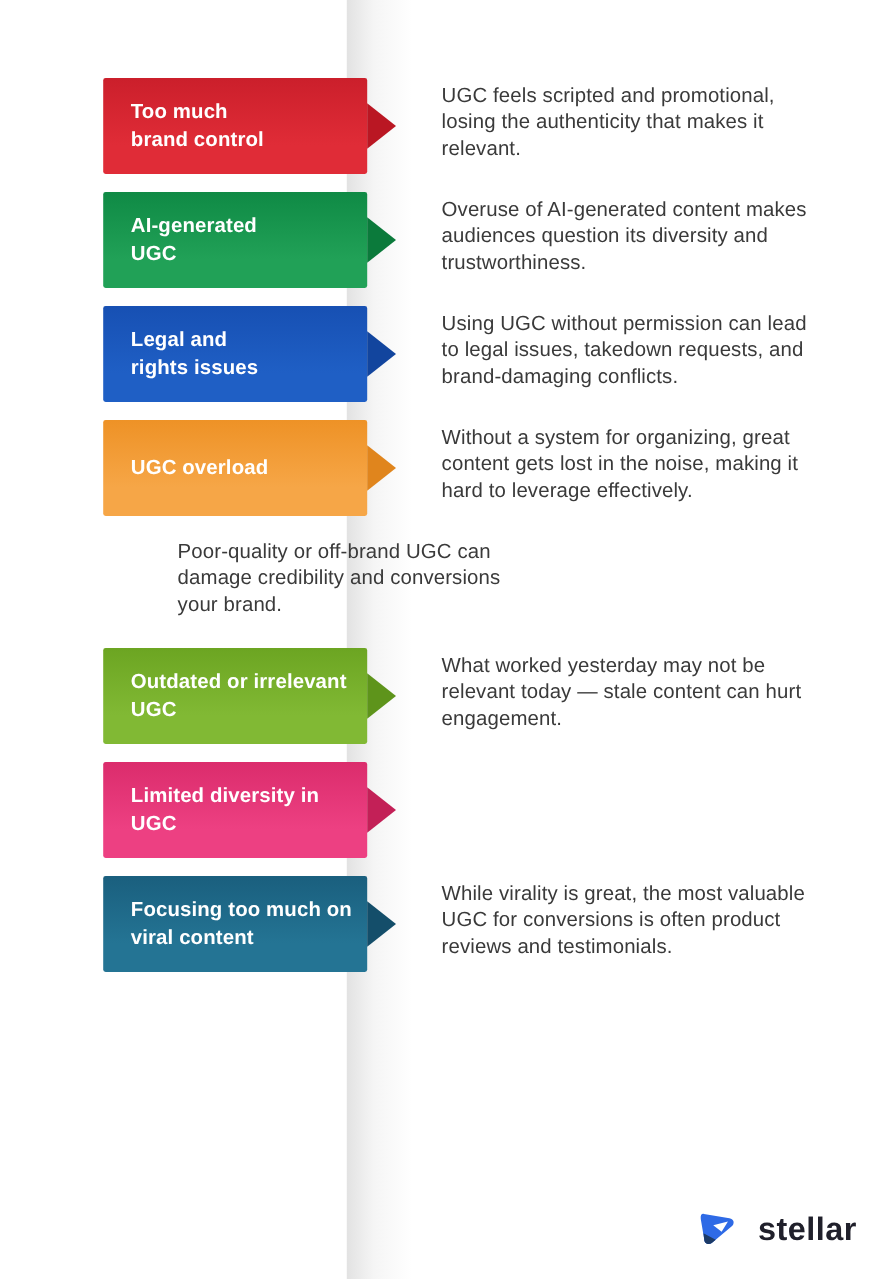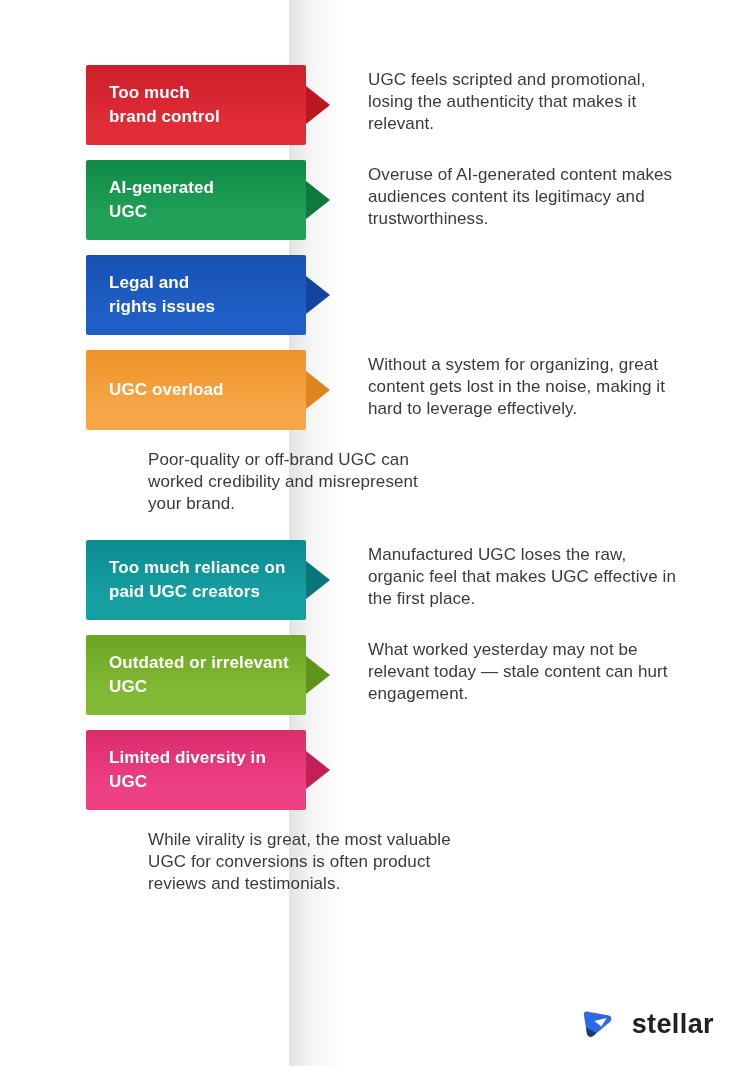--- a/index.html
+++ b/index.html
@@ -69,64 +69,55 @@
 
     <div class="row" style="--g1: #0f8a45; --g2: #21a157; --tip: #0b7a3b;">
       <div class="banner">
         <div class="banner-rect">
           <span class="banner-label">AI-generated
 UGC</span>
         </div>
         <span class="banner-tip"></span>
       </div>
       <p class="desc">Overuse of AI-generated content makes
-audiences content its legitimacy and
+audiences question its diversity and
 trustworthiness.</p>
     </div>
 
     <div class="row" style="--g1: #1750b3; --g2: #1f5fc5; --tip: #12459e;">
       <div class="banner">
         <div class="banner-rect">
           <span class="banner-label">Legal and
 rights issues</span>
         </div>
         <span class="banner-tip"></span>
       </div>
+      <p class="desc">Using UGC without permission can lead
+to legal issues, takedown requests, and
+brand-damaging conflicts.</p>
     </div>
 
     <div class="row" style="--g1: #ee9226; --g2: #f6a647; --tip: #e0851d;">
       <div class="banner">
         <div class="banner-rect">
           <span class="banner-label">UGC overload</span>
         </div>
         <span class="banner-tip"></span>
       </div>
       <p class="desc">Without a system for organizing, great
 content gets lost in the noise, making it
 hard to leverage effectively.</p>
     </div>
 
     <div class="row" style="--g1: #2e89c5; --g2: #3f9ad6; --tip: #2478b3;">
       <p class="desc">Poor-quality or off-brand UGC can
-worked credibility and misrepresent
+damage credibility and conversions
 your brand.</p>
     </div>
 
-    <div class="row" style="--g1: #0d8b8f; --g2: #169fa1; --tip: #09767b;">
-      <div class="banner">
-        <div class="banner-rect">
-          <span class="banner-label">Too much reliance on
-paid UGC creators</span>
-        </div>
-        <span class="banner-tip"></span>
-      </div>
-      <p class="desc">Manufactured UGC loses the raw,
-organic feel that makes UGC effective in
-the first place.</p>
-    </div>
 
 
     <div class="row" style="--g1: #6ca522; --g2: #81b934; --tip: #5e941b;">
       <div class="banner">
         <div class="banner-rect">
           <span class="banner-label">Outdated or irrelevant
 UGC</span>
         </div>
         <span class="banner-tip"></span>
       </div>
@@ -139,20 +130,27 @@
       <div class="banner">
         <div class="banner-rect">
           <span class="banner-label">Limited diversity in
 UGC</span>
         </div>
         <span class="banner-tip"></span>
       </div>
     </div>
 
     <div class="row" style="--g1: #1a5f7e; --g2: #247494; --tip: #144e6a;">
+      <div class="banner">
+        <div class="banner-rect">
+          <span class="banner-label">Focusing too much on
+viral content</span>
+        </div>
+        <span class="banner-tip"></span>
+      </div>
       <p class="desc">While virality is great, the most valuable
 UGC for conversions is often product
 reviews and testimonials.</p>
     </div>
 
   </div>
 
   <div class="logo">
     <span style="display:inline-flex;">
       <svg width="34" height="34" viewBox="0 0 36 36" aria-hidden="true">

